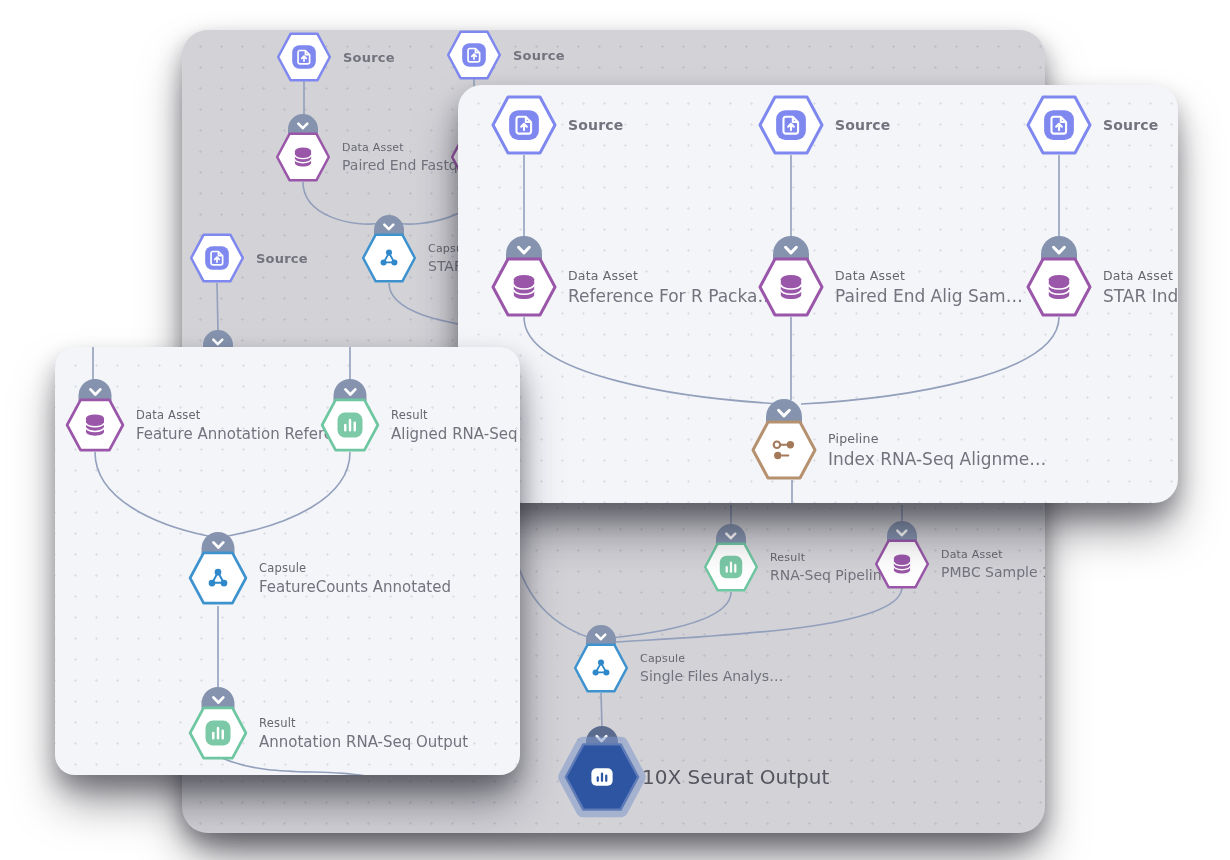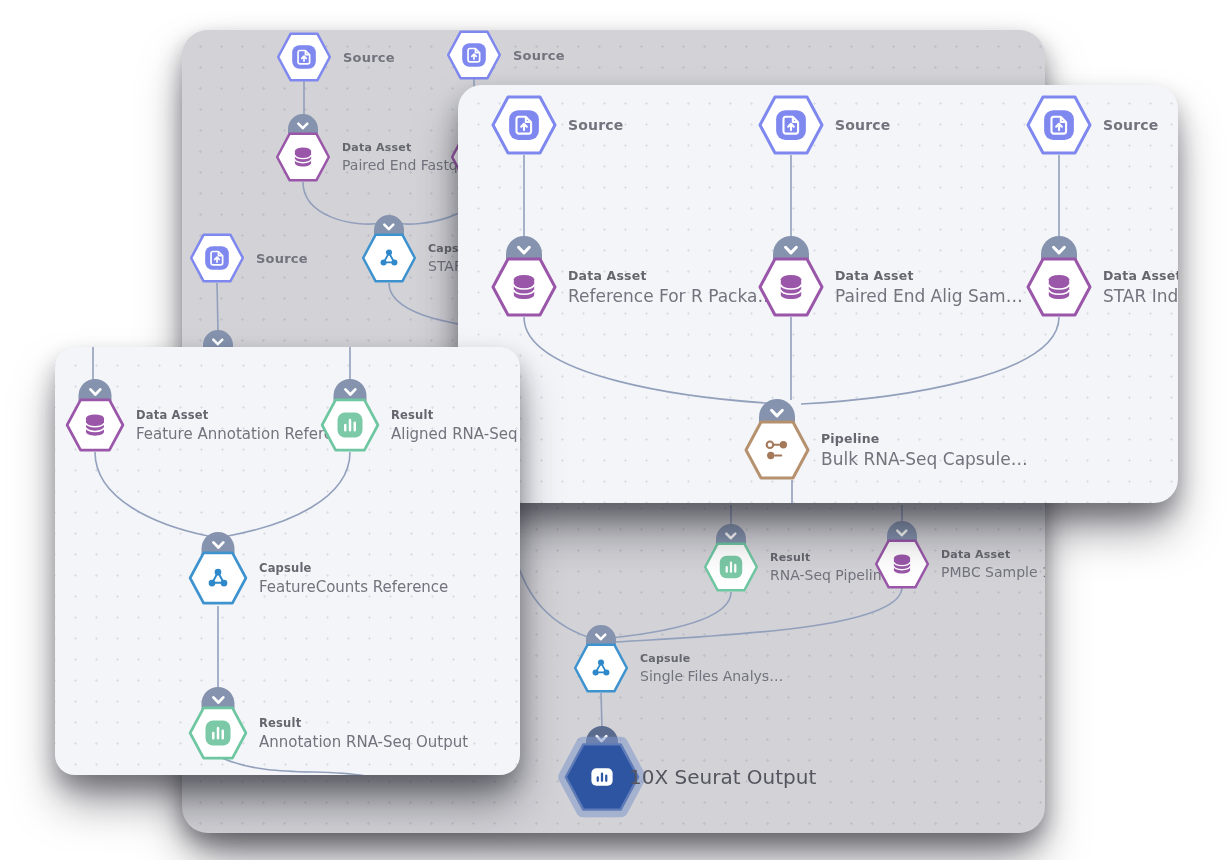--- a/index.html
+++ b/index.html
@@ -44,36 +44,36 @@
   .kind-pipeline .nicon{color:var(--c-pipeline-icon);}
   .badge{position:absolute;left:50%;top:var(--badge-top);transform:translateX(-50%);
         width:var(--badge);height:var(--badge);border-radius:50% 50% 32% 32%;
         background:var(--c-badge);z-index:0;display:flex;justify-content:center;}
   .badge svg{width:72%;height:72%;margin-top:4%;}
   .badge-alone{position:absolute;width:30px;height:30px;border-radius:50% 50% 32% 32%;
         background:var(--c-badge);display:flex;justify-content:center;z-index:1;}
   .badge-alone svg{width:72%;height:72%;margin-top:4%;}
   .labels{position:absolute;left:calc(var(--hw) + 11px);top:50%;transform:translateY(-50%);
         white-space:nowrap;z-index:2;}
-  .type{font-size:var(--type-fs);font-weight:700;color:var(--c-type-label);letter-spacing:.2px;margin-bottom:3px;}
+  .type{font-size:var(--type-fs);font-weight:400;color:var(--c-type-label);letter-spacing:.2px;margin-bottom:3px;}
   .name{font-size:var(--name-fs);color:var(--c-name-label);}
   .src-label{font-size:var(--src-fs);font-weight:600;color:var(--c-name-label);letter-spacing:.2px;}
 
   
   .sz-top{--hw:66px;--hh:60px;--icon:34px;--badge:36px;--badge-top:-21px;--type-fs:12.5px;--name-fs:17px;--src-fs:14px;}
   .sz-bot{--hw:60px;--hh:54px;--icon:30px;--badge:33px;--badge-top:-19px;--type-fs:11.5px;--name-fs:15px;--src-fs:13px;}
   .sz-bg {--hw:56px;--hh:50px;--icon:27px;--badge:30px;--badge-top:-18px;--type-fs:11px;--name-fs:14px;--src-fs:13px;}
   .sz-sel{--hw:78px;--hh:70px;--icon:30px;--badge:32px;--badge-top:-16px;--name-fs:20px;}
 
   
   .kind-selected .hex .halo{fill:none;stroke:var(--c-selected-halo);stroke-width:13;stroke-linejoin:round;opacity:.55;}
   .kind-selected .hex .main{fill:var(--c-selected-fill);stroke:#5f7cb8;stroke-width:2;stroke-linejoin:round;}
   .kind-selected .badge{background:var(--c-badge-dark);}
   .kind-selected .labels{left:calc(var(--hw) - 12px);}
-  .kind-selected .name{color:var(--c-selected-label);font-weight:500;}
+  .kind-selected .name{color:var(--c-selected-label);font-weight:500;margin-left:13px;}
 </style>
 </head>
 <body>
 
 <svg width="0" height="0" style="position:absolute" aria-hidden="true">
   <defs>
     <path id="hexp" d="M17 2 L49 2 L64 30 L49 58 L17 58 L2 30 Z"></path>
     <g id="i-chev">
       <path d="M7 9.5 L12 14.7 L17 9.5" fill="none" stroke="#fff" stroke-width="2.8" stroke-linecap="round" stroke-linejoin="round"></path>
     </g>
@@ -383,35 +383,35 @@
       </svg>
     <svg class="nicon" viewBox="0 0 24 24">
         <use href="#i-db"></use>
       </svg>
     <div class="labels">
       <div class="type">Data Asset</div>
       <div class="name">STAR Index</div>
     </div>
   </div>
 
-  <div class="node kind-pipeline sz-top" style="left:286px;top:335px">
+  <div class="node kind-pipeline sz-top" style="left:293px;top:335px">
     <div class="badge">
         <svg viewBox="0 0 24 24">
           <use href="#i-chev"></use>
         </svg>
       </div>
     <svg class="hex" viewBox="0 0 66 60">
         <use href="#hexp"></use>
       </svg>
     <svg class="nicon" viewBox="0 0 24 24">
         <use href="#i-pipeline"></use>
       </svg>
     <div class="labels">
       <div class="type">Pipeline</div>
-      <div class="name">Bulk RNA-Seq Capsule…</div>
+      <div class="name">Index RNA-Seq Alignme…</div>
     </div>
   </div>
 </div>
 
 <div class="panel panel-bottom">
   <svg class="edges" viewBox="0 0 465 428">
     <path d="M38 0 L38 33"></path>
     <path d="M295 0 L295 33"></path>
     <path d="M40 105 C40 152 100 178 153 189"></path>
     <path d="M295 105 C295 152 232 178 173 189"></path>
@@ -462,21 +462,21 @@
         </svg>
       </div>
     <svg class="hex" viewBox="0 0 66 60">
         <use href="#hexp"></use>
       </svg>
     <svg class="nicon" viewBox="0 0 24 24">
         <use href="#i-capsule"></use>
       </svg>
     <div class="labels">
       <div class="type">Capsule</div>
-      <div class="name">FeatureCounts Reference</div>
+      <div class="name">FeatureCounts Annotated</div>
     </div>
   </div>
 
   <div class="node kind-result sz-bot" style="left:133px;top:359px">
     <div class="badge">
         <svg viewBox="0 0 24 24">
           <use href="#i-chev"></use>
         </svg>
       </div>
     <svg class="hex" viewBox="0 0 66 60">

